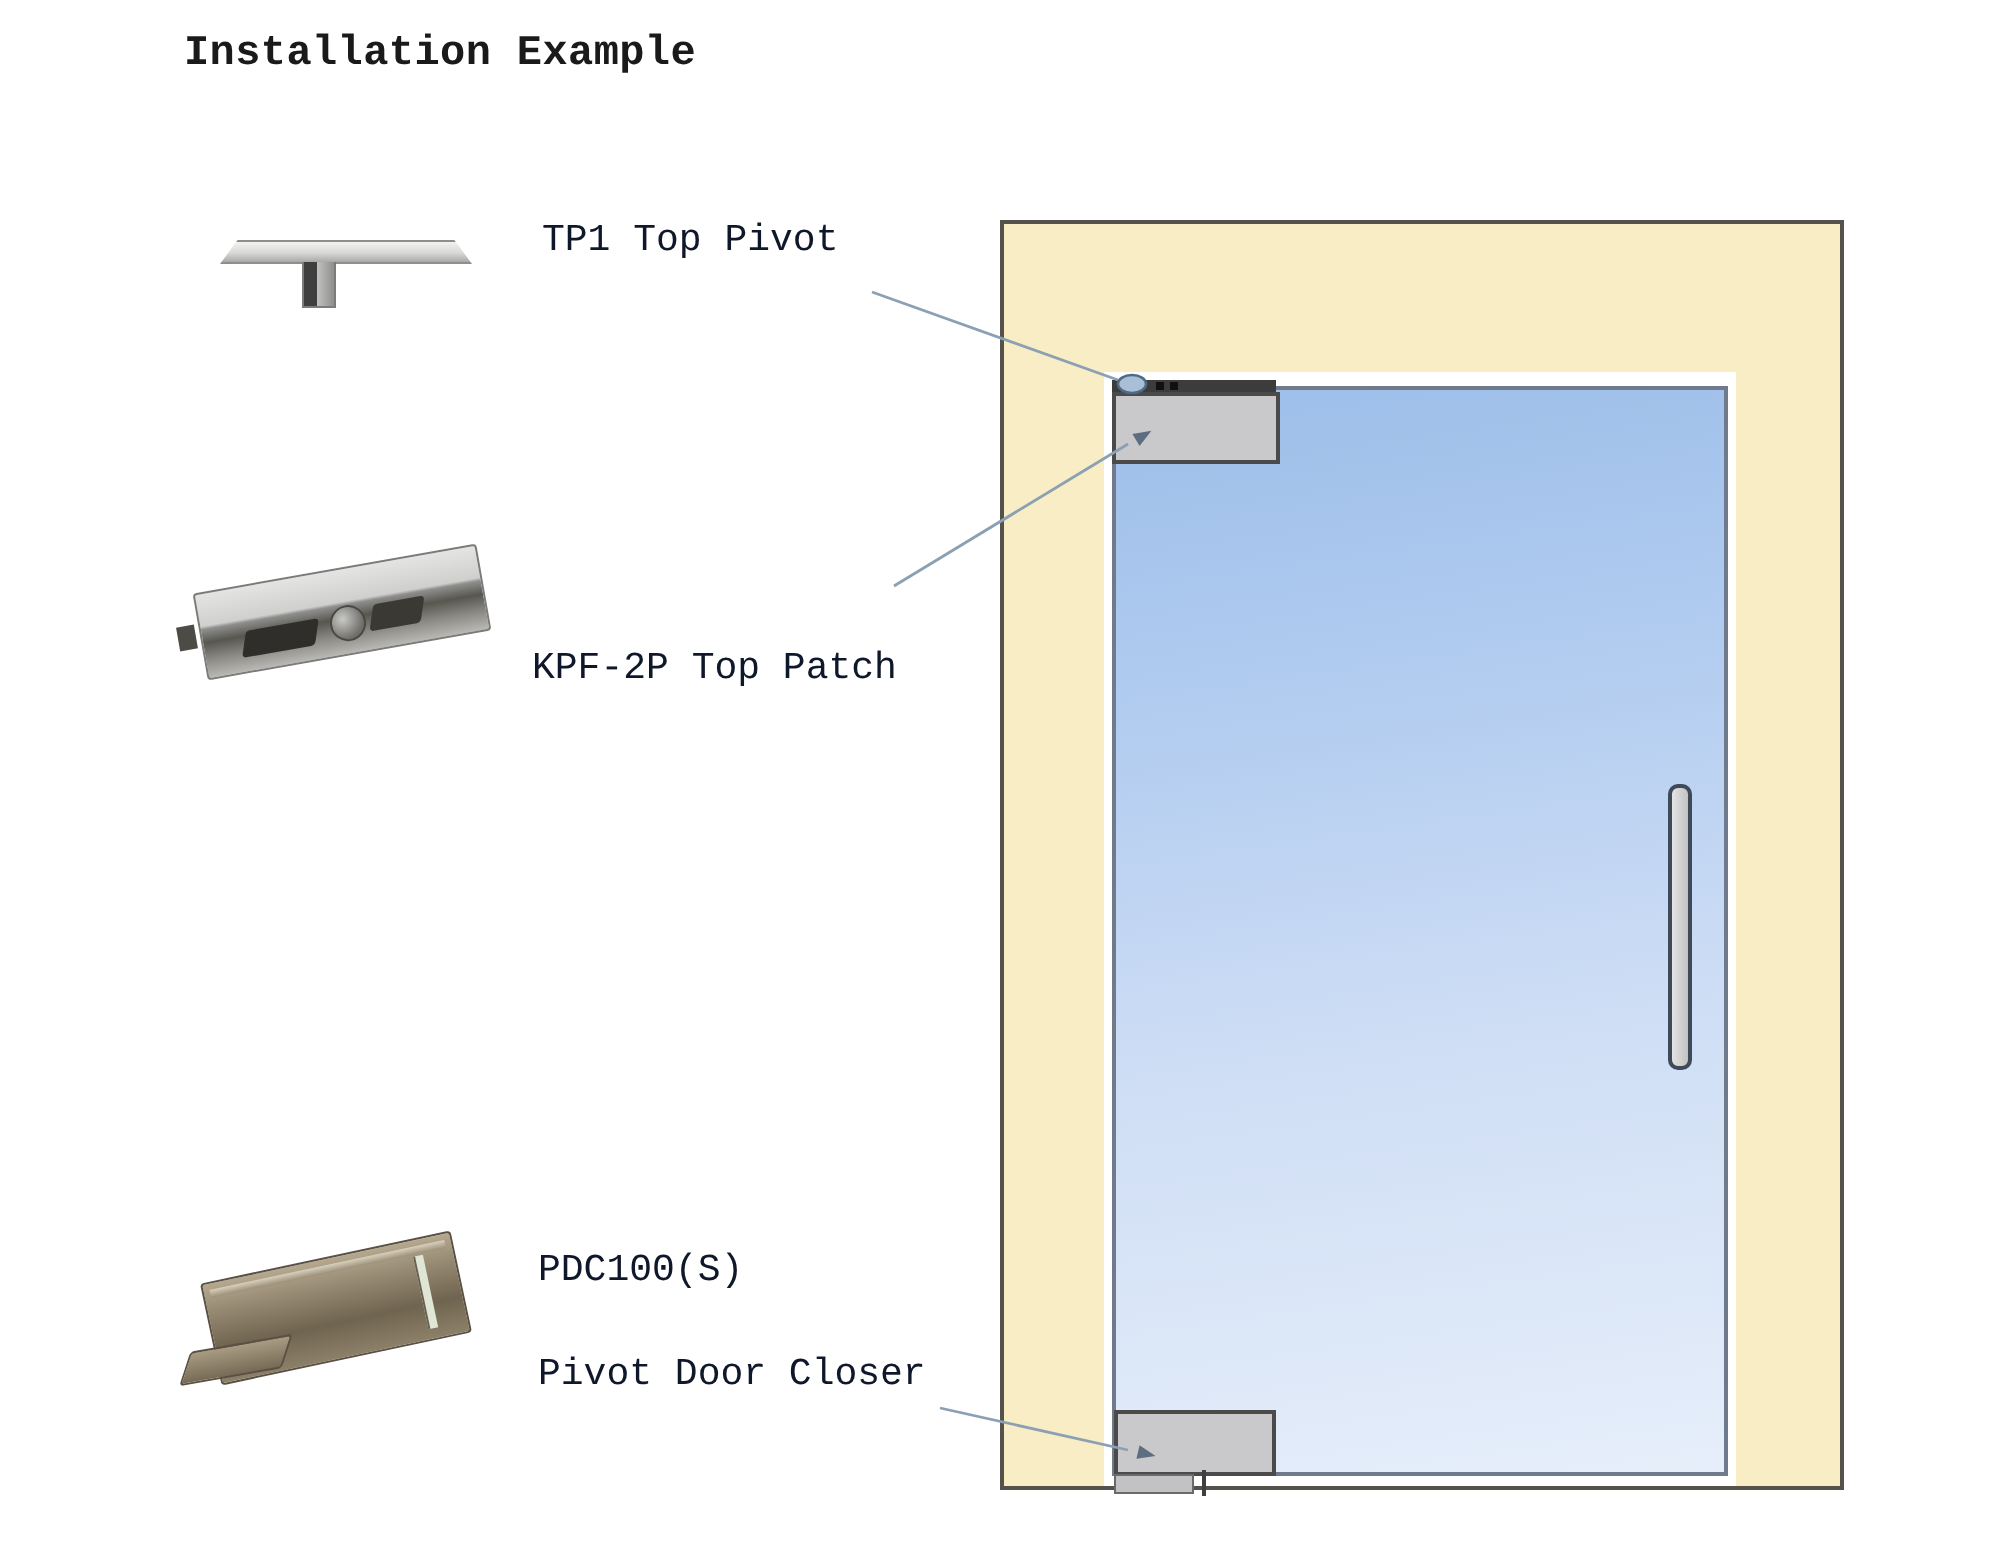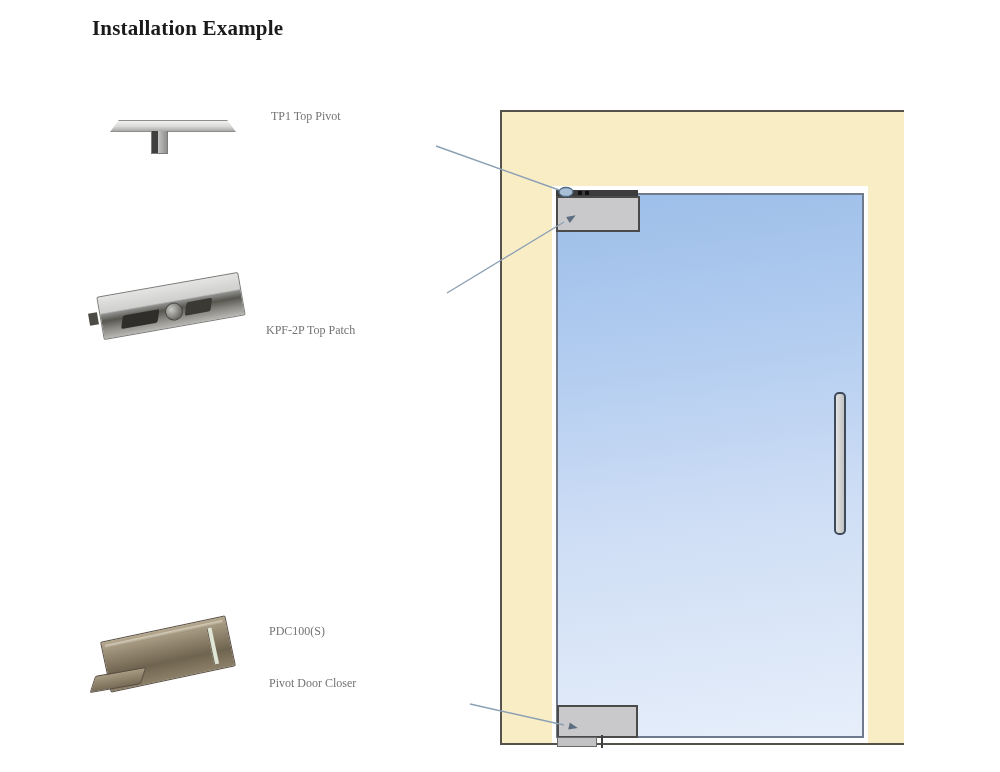--- a/index.html
+++ b/index.html
@@ -1,24 +1,24 @@
 <!DOCTYPE html>
 <html><head>
 <meta charset="utf-8">
 <style>
   html,body{margin:0;padding:0;background:#ffffff;}
   .canvas{
-    position:relative;width:904px;height:772px;background:#ffffff;overflow:hidden;
-    font-family:Liberation Serif, serif;
+    position:relative;width:1000px;height:772px;background:#ffffff;overflow:hidden;
+    font-family:Liberation Mono, monospace;
   }
   .abs{position:absolute;}
 
   
   .page-title{left:92px;top:16px;font-size:21px;font-weight:bold;color:#1a1a1a;letter-spacing:0.2px;}
-  .part-label{font-size:12px;color:#737373;}
+  .part-label{font-size:19px;color:#0f172a;}
   .lbl-tp1{left:271px;top:109px;}
   .lbl-kpf{left:266px;top:279px;margin-top:44px;}
   .lbl-pdc1{left:269px;top:624px;}
   .lbl-pdc2{left:269px;top:676px;}
 
   
   .tp1-bar{left:110px;top:120px;width:126px;height:12px;
     background:linear-gradient(180deg,#f2f2f0 0%,#d8d8d6 55%,#a9a9a7 100%);
     border:1px solid #8e8e8c;box-sizing:border-box;
     clip-path:polygon(0 100%,7% 0,93% 0,100% 100%);}

